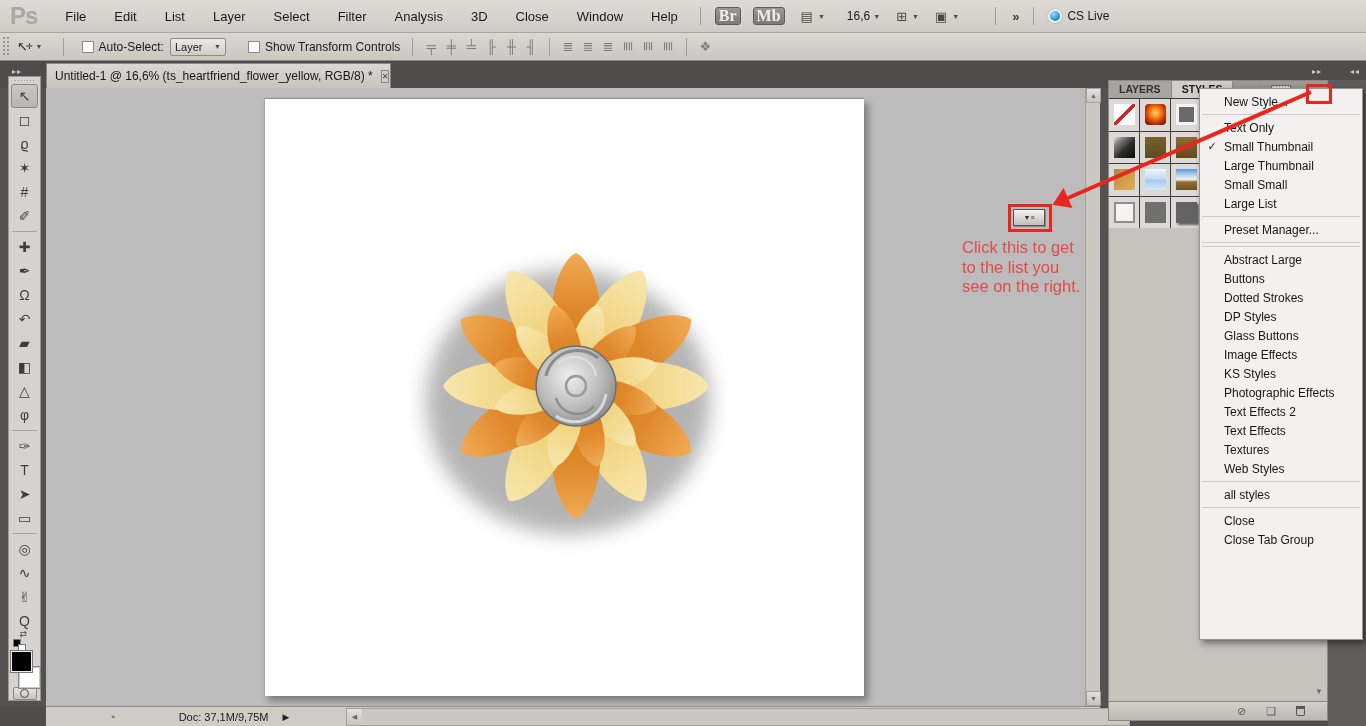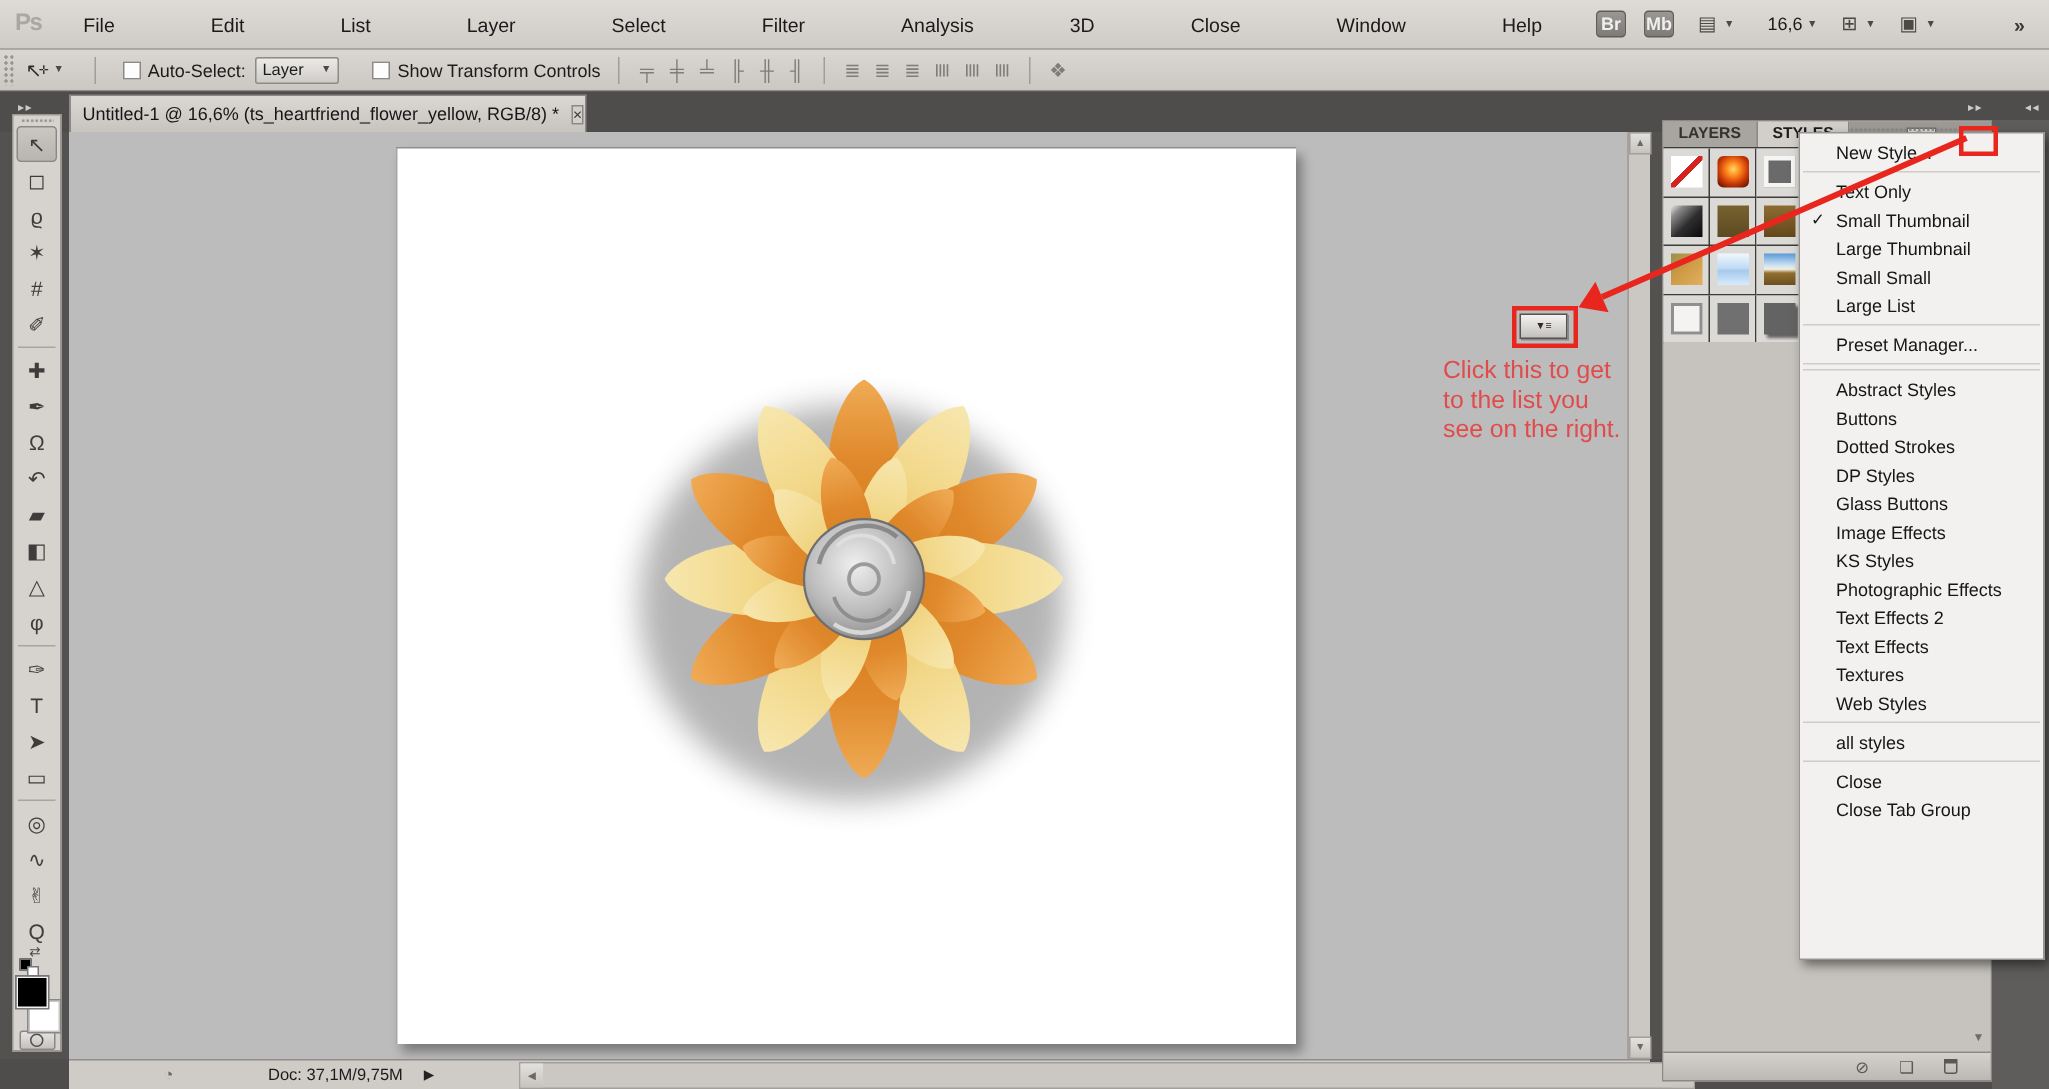--- a/index.html
+++ b/index.html
@@ -4,27 +4,27 @@
 <style>
   * { margin:0; padding:0; box-sizing:border-box; }
   html,body { width:1366px; height:726px; overflow:hidden; }
   body { font-family:"Liberation Sans","DejaVu Sans",sans-serif; font-size:12px; color:#1c1c1c; }
   .app { position:relative; width:1366px; height:726px; background:#545250; }
 
   
   .menubar { position:absolute; left:0; top:0; width:1366px; height:33px;
              background:linear-gradient(#dedbd7,#cfccc8); border-bottom:1px solid #a9a6a2;
              display:flex; align-items:center; }
-  .ps-logo { font-weight:bold; font-size:16px; color:#a9a7a4; padding:0 14px 0 10px; letter-spacing:-1px; }
-  .menu-items { display:flex; align-items:center;gap:36px; }
+  .ps-logo { font-weight:bold; font-size:24px; color:#a9a7a4; padding:0 14px 0 10px; letter-spacing:-1px; }
+  .menu-items { display:flex; align-items:center; }
   .menu-item { padding:0 14px; font-size:13px; color:#1a1a1a; cursor:default; }
   .bar-sep { width:1px; height:18px; background:#a19e9a; margin:0 8px; }
   .sq-btn { min-width:20px; height:18px; background:linear-gradient(#9a9894,#7d7b77); color:#f0efed;
-            border:1px solid #5f5d5a; border-radius:3px; font-size:12px; font-weight:bold;
-            display:flex; align-items:center; justify-content:center; margin:0 6px; padding:0 3px; }
+            border:1px solid #5f5d5a; border-radius:3px; font-size:16px; font-weight:bold;
+            display:flex; align-items:center; justify-content:center; margin:0 6px; padding:0 3px;font-family:Liberation Serif, serif; }
   .bar-ico { color:#4b4946; font-size:13px; margin:0 2px 0 10px; }
   .dd-arrow { font-size:7px; color:#4b4946; margin:0 6px 0 3px; }
   .zoom-field { font-size:12px; color:#1a1a1a; margin-left:16px; }
   .ws { display:flex; align-items:center; margin-left:10px; }
   .ws-btn { font-size:12px; font-weight:bold; color:#1c1c1c; padding:4px 12px; margin:0 4px; border-radius:3px; }
   .ws-btn.active { background:linear-gradient(#848280,#6b6967); color:#f2f1ef; border:1px solid #57554f;
                    box-shadow:inset 0 1px 2px rgba(0,0,0,.4); }
   .overflow { font-size:13px; font-weight:bold; color:#3c3a38; letter-spacing:-2px; margin:0 8px; }
   .cslive { display:flex; align-items:center; margin-left:6px; }
   .cs-circle { width:14px; height:14px; border-radius:50%;
@@ -493,21 +493,21 @@
         <div class="flyout-item">
           <span class="check"></span>
           <span class="flabel">Preset Manager...</span>
         </div>
       </div>
       <div class="menu-sep"></div>
       <div class="menu-sep"></div>
       <div class="menu-group">
         <div class="flyout-item">
           <span class="check"></span>
-          <span class="flabel">Abstract Styles</span>
+          <span class="flabel">Abstract Large</span>
         </div>
         <div class="flyout-item">
           <span class="check"></span>
           <span class="flabel">Buttons</span>
         </div>
         <div class="flyout-item">
           <span class="check"></span>
           <span class="flabel">Dotted Strokes</span>
         </div>
         <div class="flyout-item">

